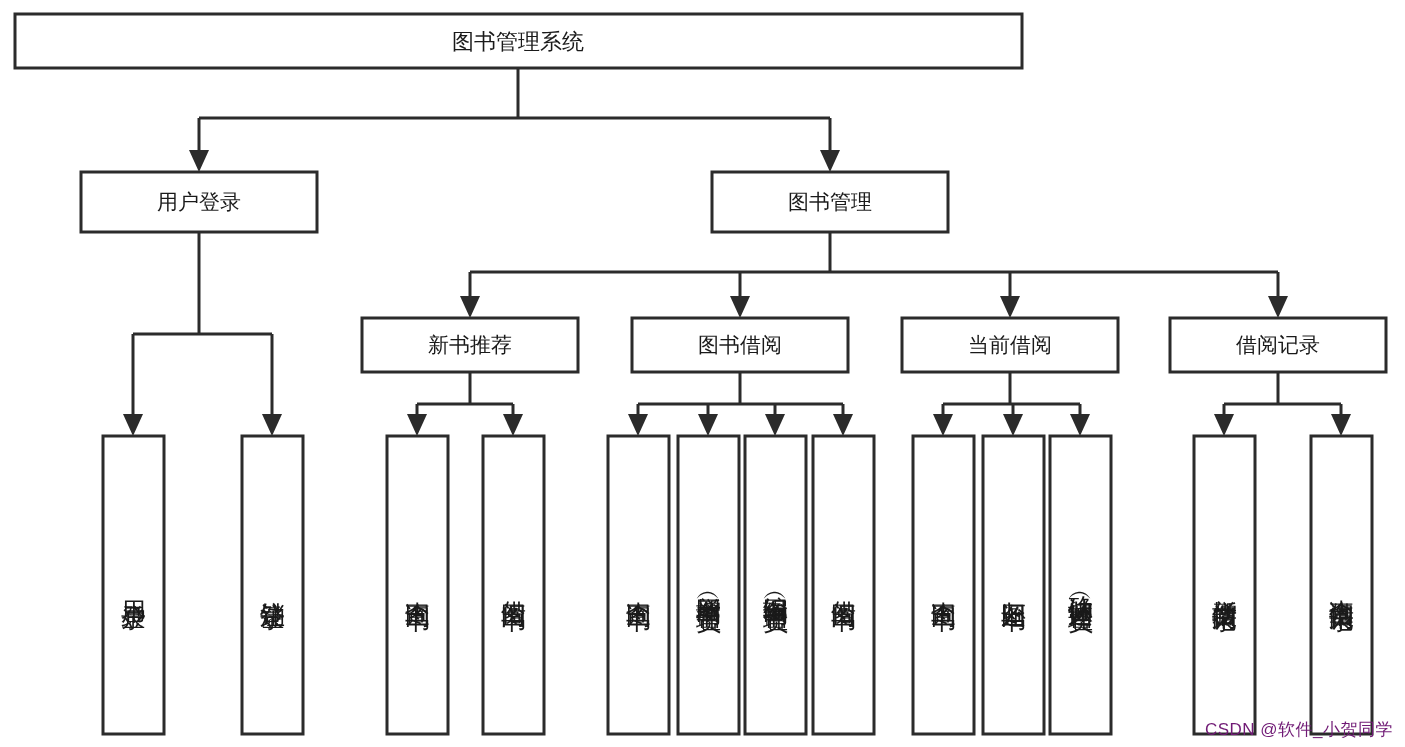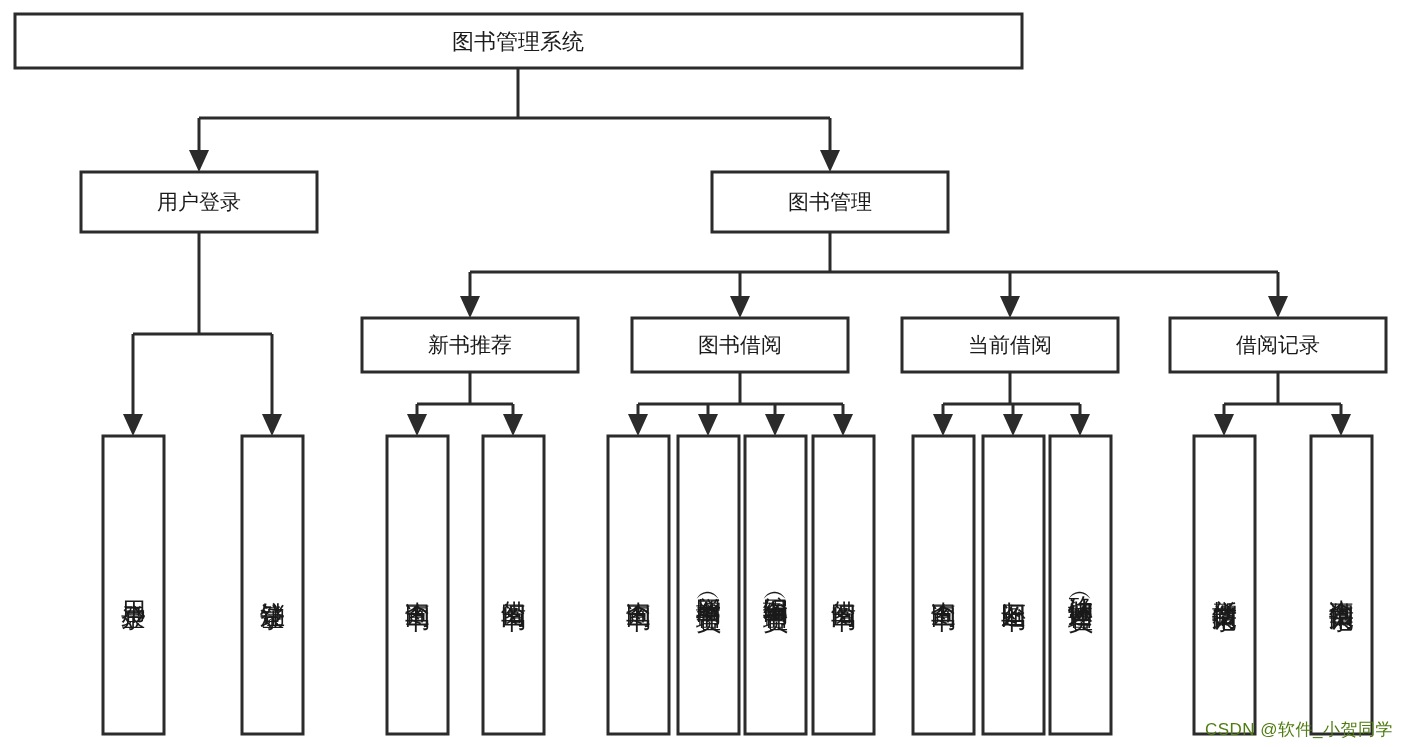--- a/index.html
+++ b/index.html
@@ -61,21 +61,21 @@
     color: #1a1a1a;
     white-space: nowrap;
     text-align: center;
   }
   .watermark {
     position: absolute;
     right: 12px;
     bottom: 6px;
     font-family: "Liberation Sans", "DejaVu Sans", sans-serif;
     font-size: 17px;
-    color: #4d7c0f;
+    color: #701a75;
     letter-spacing: 0.5px;
     white-space: nowrap;
     margin-top: 44px;
   }
 </style>
 </head>
 <body>
 
 <svg id="diagram" viewBox="0 0 1405 747">
   <defs>

